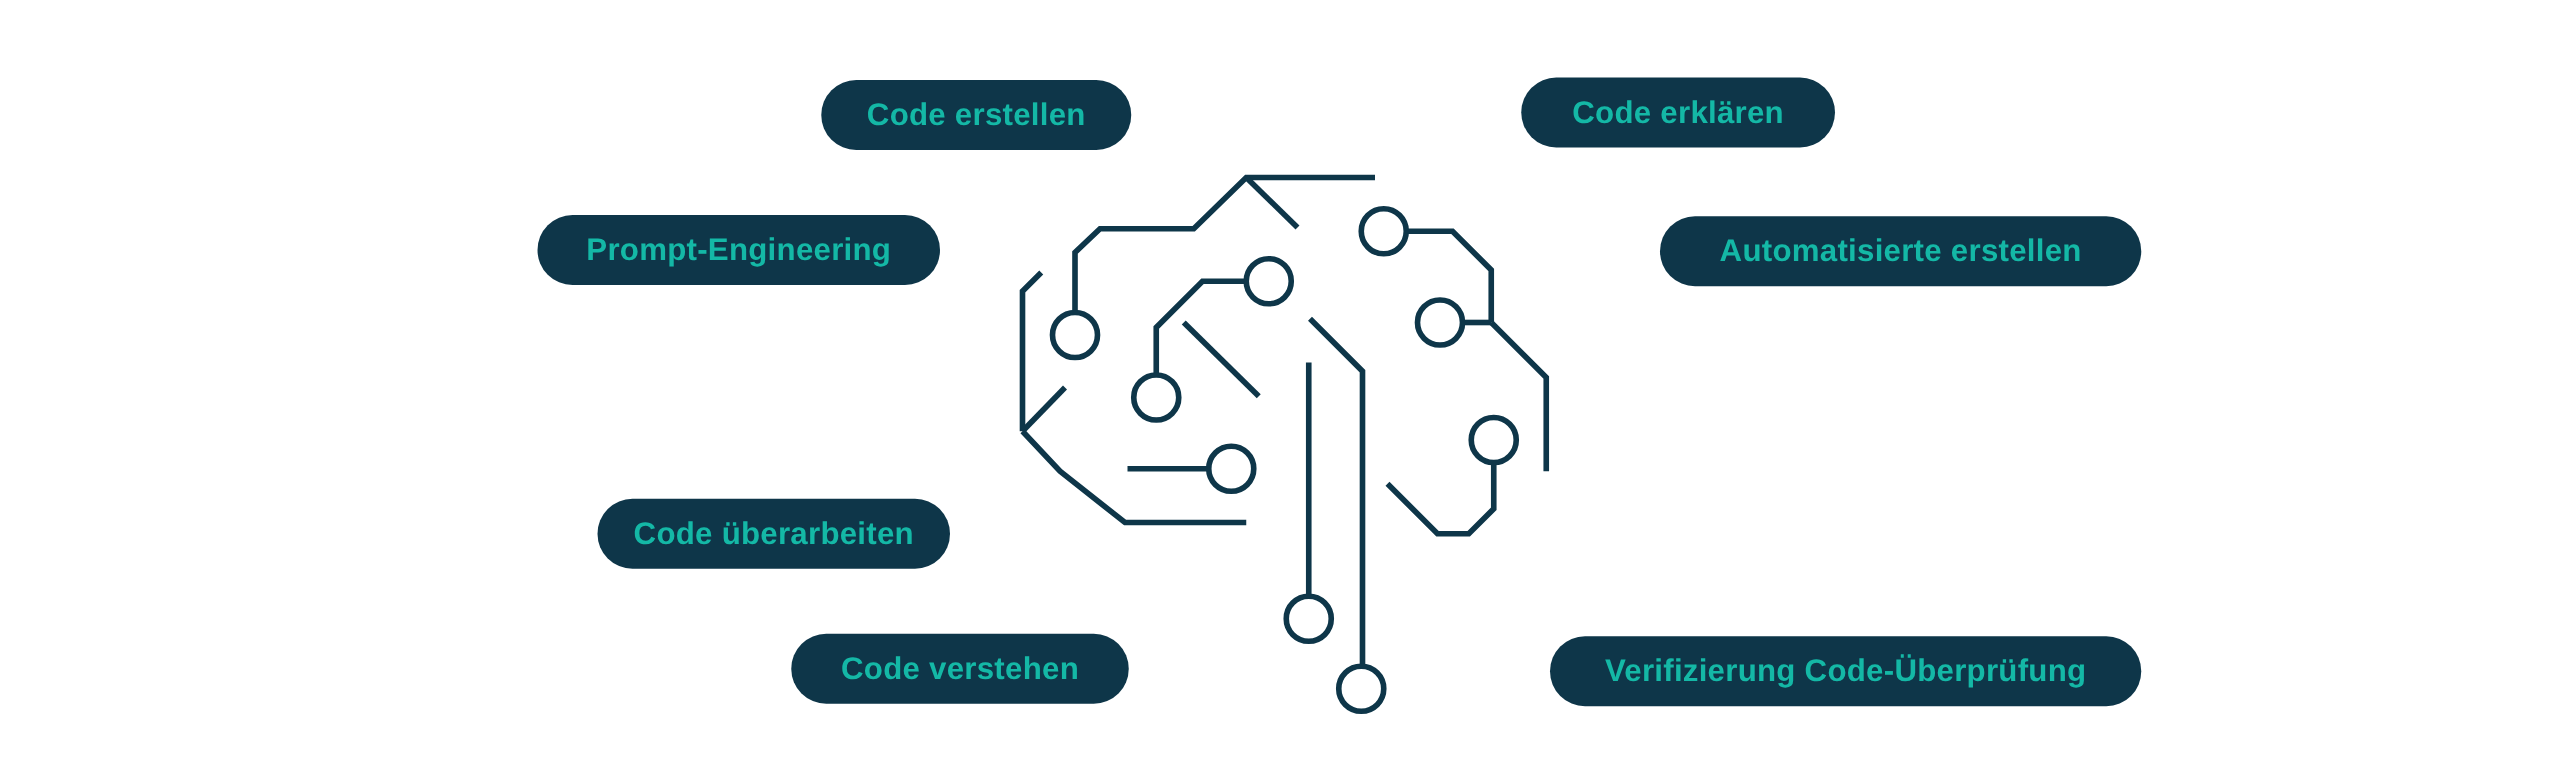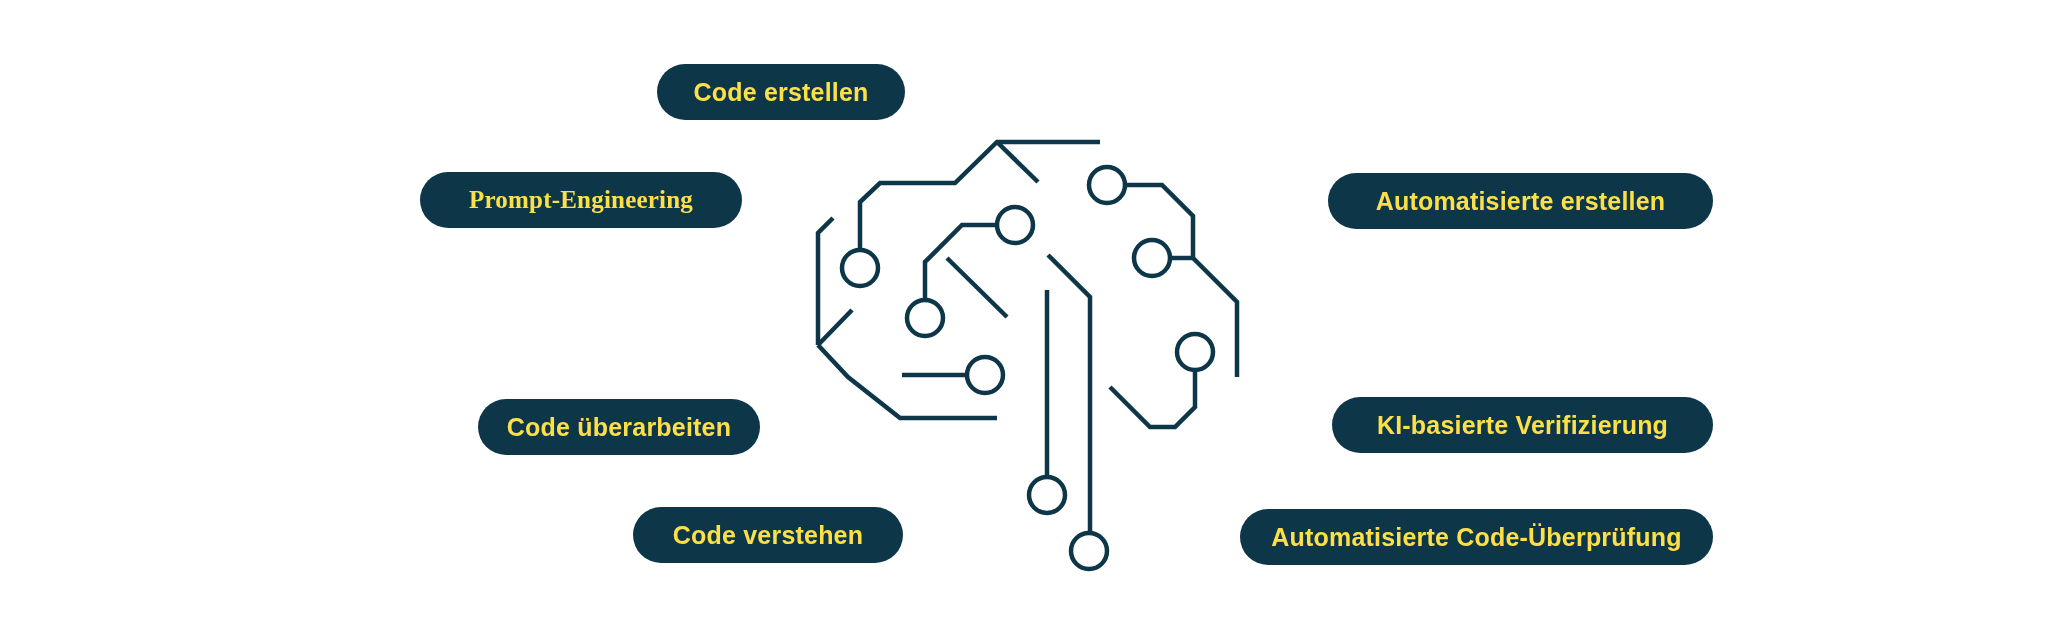--- a/index.html
+++ b/index.html
@@ -11,33 +11,33 @@
     position:relative;
     width:2055px;
     height:625px;
     background:var(--bg,#ffffff);
     overflow:hidden;
   }
   .pill{
     position:absolute;
     height:56px;
     background:var(--accent,#0e3649);
-    color:#fde047;
+    color:#14b8a6;
     border-radius:28px;
     display:flex;
     align-items:center;
     justify-content:center;
     font-weight:bold;
     font-size:25px;
     letter-spacing:0.2px;
     white-space:nowrap;
   }
   
   .pl1{left:657px;  top:64px;  width:248px;}
-  .pl2{left:420px;  top:172px; width:322px;font-family:Liberation Serif, serif;}
+  .pl2{left:430px;  top:172px; width:322px;}
   .pl3{left:403px;  top:285px; width:274px;}
   .pl4{left:478px;  top:399px; width:282px;}
   .pl5{left:633px;  top:507px; width:270px;}
   
   .pr1{left:1217px; top:62px;  width:251px;}
   .pr2{left:1328px; top:173px; width:385px;}
   .pr3{left:1417px; top:286px; width:340px;}
   .pr4{left:1332px; top:397px; width:381px;}
   .pr5{left:1240px; top:509px; width:473px;}
 
@@ -58,23 +58,23 @@
 </head>
 <body>
 
 <div class="canvas" style="--accent: #0e3649; --bg: #ffffff;">
 
   <div class="pill pl1">Code erstellen</div>
   <div class="pill pl2">Prompt-Engineering</div>
   <div class="pill pl4">Code überarbeiten</div>
   <div class="pill pl5">Code verstehen</div>
 
+  <div class="pill pr1">Code erklären</div>
   <div class="pill pr2">Automatisierte erstellen</div>
-  <div class="pill pr4">KI-basierte Verifizierung</div>
-  <div class="pill pr5">Automatisierte Code-Überprüfung</div>
+  <div class="pill pr5">Verifizierung Code-Überprüfung</div>
 
   <svg class="brain" viewBox="0 0 430 440" aria-hidden="true">
     <g>
 
       <path d="M288,7 H185 L143,48 H68 L48,67 V115"></path>
 
       <path d="M185,7 L226,47"></path>
 
       <path d="M21,83 L6,98 V210"></path>
 

